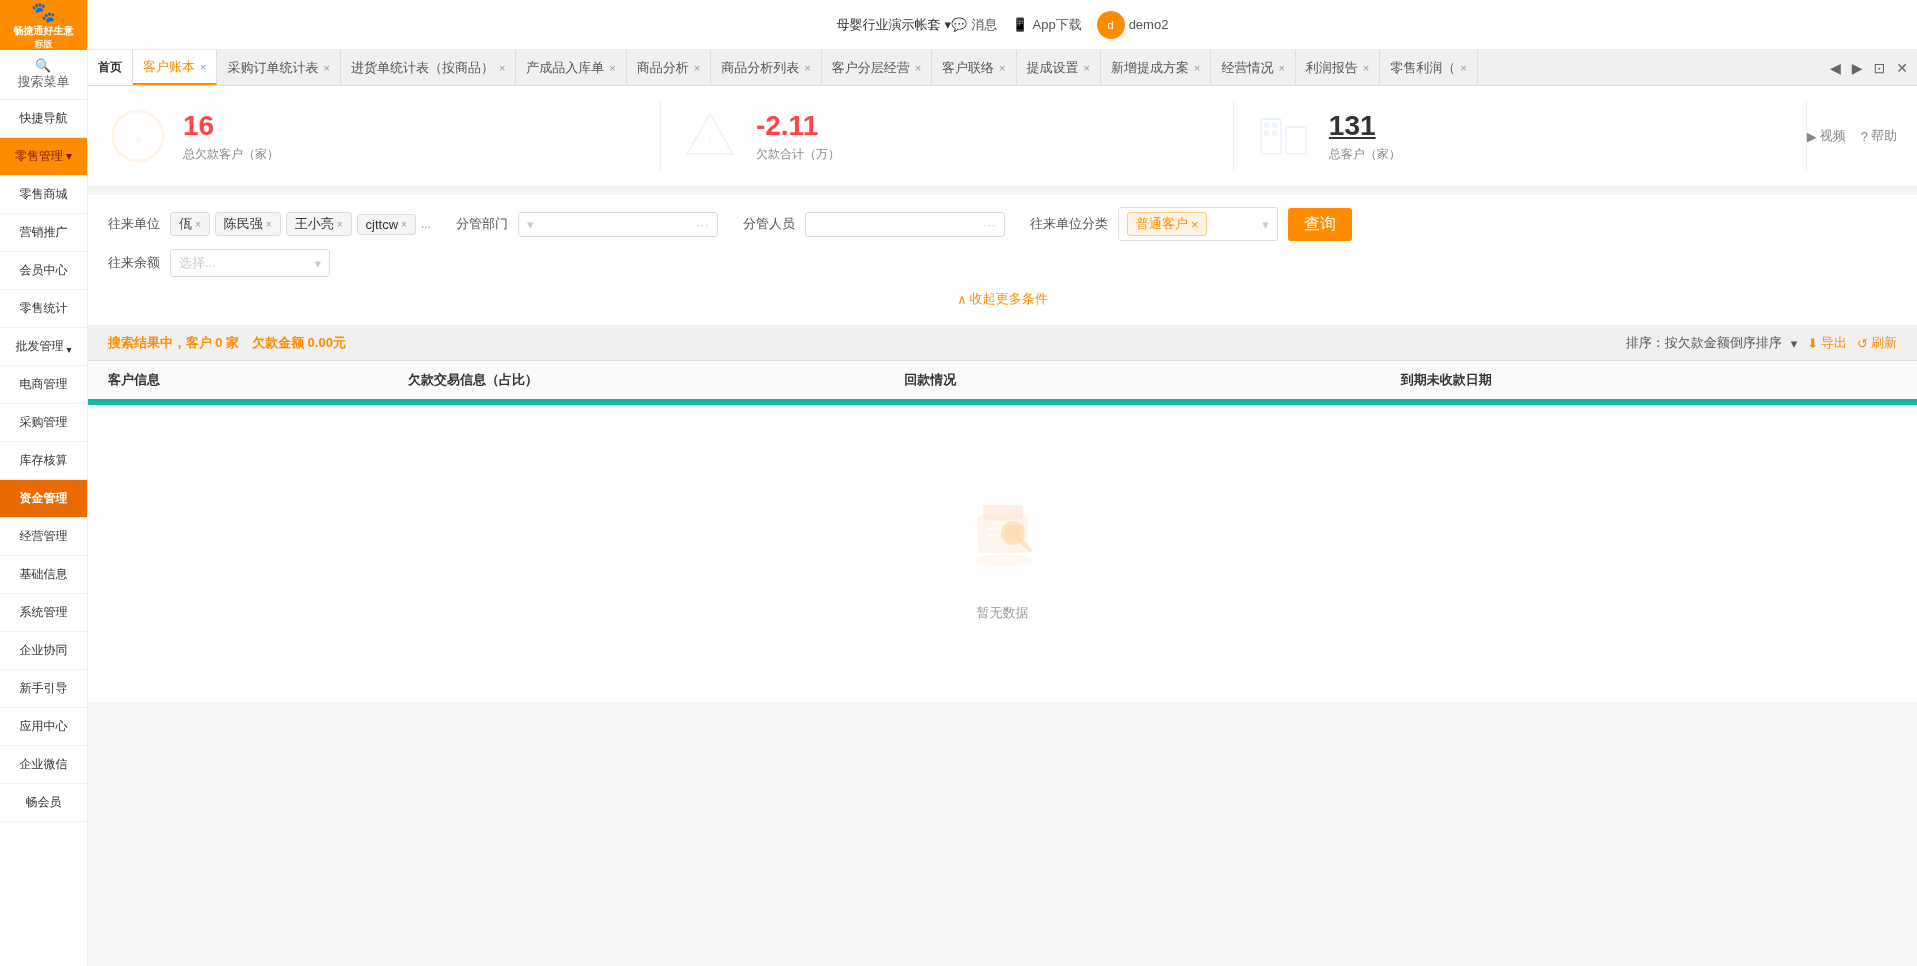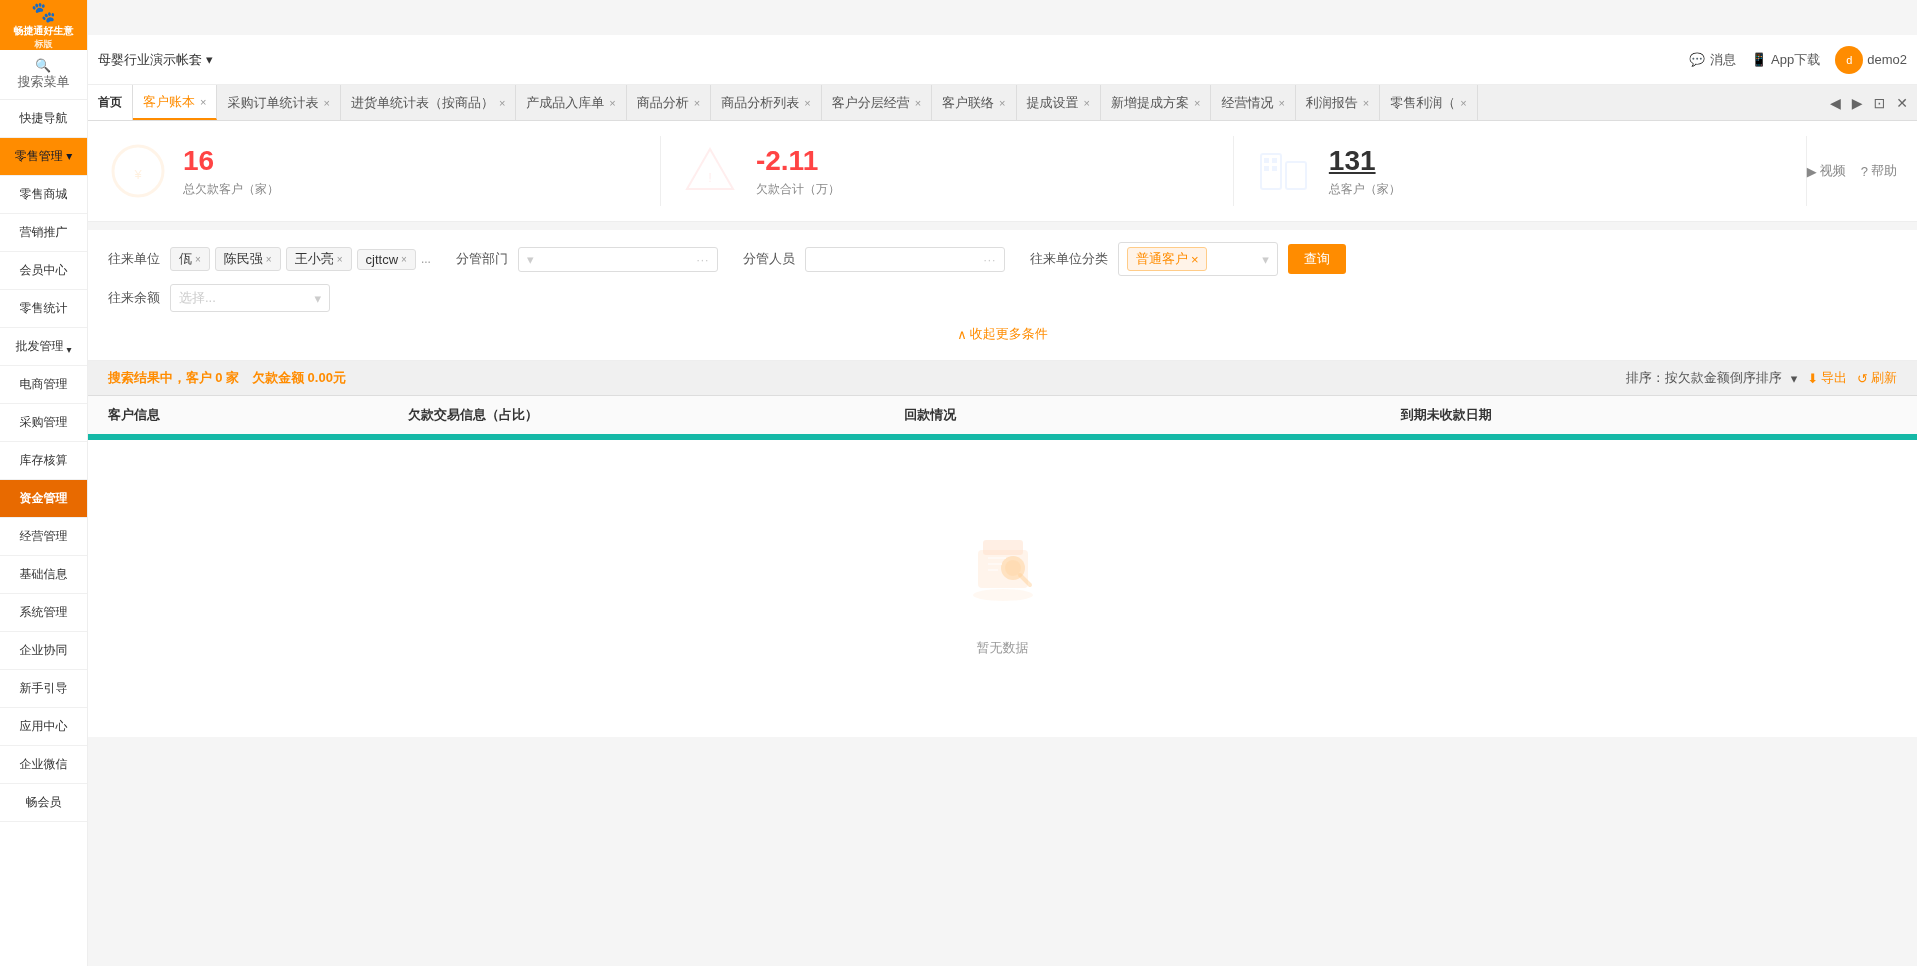--- a/index.html
+++ b/index.html
@@ -10,21 +10,21 @@
     .sidebar-logo { background: #ff8c00; height: 50px; display: flex; align-items: center; justify-content: center; color: #fff; font-size: 12px; font-weight: bold; flex-direction: column; }
     .sidebar-logo .logo-icon { font-size: 20px; }
     .sidebar-search { padding: 8px; text-align: center; font-size: 12px; color: #666; cursor: pointer; border-bottom: 1px solid #eee; }
     .sidebar-nav-item { padding: 10px 5px; text-align: center; font-size: 12px; color: #333; cursor: pointer; border-bottom: 1px solid #f0f0f0; }
     .sidebar-nav-item.active { background: #ff8c00; color: #fff; }
 
     
     .main { flex: 1; display: flex; flex-direction: column; overflow: hidden; }
 
     
-    .topbar { background: #fff; height: 50px; display: flex; align-items: center; padding: 17px 10px; border-bottom: 1px solid #eee; justify-content: space-between; flex-shrink: 0; margin-top: 35px; }
+    .topbar { background: #fff; height: 50px; display: flex; align-items: center; padding: 17px 10px; border-bottom: 1px solid #eee; justify-content: center; flex-shrink: 0; }
     .topbar-left { display: flex; align-items: center; gap: 8px; }
     .topbar-select { display: flex; align-items: center; gap: 4px; color: #333; font-size: 13px; cursor: pointer; }
     .topbar-right { display: flex; align-items: center; gap: 15px; color: #555; font-size: 13px; }
     .topbar-right-item { display: flex; align-items: center; gap: 4px; cursor: pointer; }
     .avatar { width: 28px; height: 28px; border-radius: 50%; background: #ff8c00; color: #fff; display: flex; align-items: center; justify-content: center; font-size: 11px; }
 
     
     .tabbar { background: #f0f0f0; display: flex; align-items: center; height: 36px; flex-shrink: 0; border-bottom: 1px solid #ddd; overflow: hidden; }
     .tab { display: flex; align-items: center; padding: 0 10px; height: 100%; font-size: 12px; cursor: pointer; white-space: nowrap; border-right: 1px solid #ddd; color: #555; background: #f0f0f0; }
     .tab.active { background: #fff; color: #ff8c00; border-bottom: 2px solid #ff8c00; }
@@ -57,21 +57,21 @@
     .filter-area { background: #fff; padding: 12px 20px; border-bottom: 1px solid #eee; margin-top: 8px; }
     .filter-row { display: flex; align-items: center; gap: 10px; margin-bottom: 8px; flex-wrap: wrap; }
     .filter-label { color: #555; font-size: 13px; white-space: nowrap; }
     .filter-tags { display: flex; align-items: center; gap: 5px; flex-wrap: wrap; }
     .filter-tag { background: #f5f5f5; border: 1px solid #ddd; padding: 2px 8px; border-radius: 3px; font-size: 12px; color: #333; display: flex; align-items: center; gap: 3px; cursor: pointer; }
     .filter-tag-close { color: #999; font-size: 10px; cursor: pointer; }
     .filter-more { color: #999; font-size: 12px; cursor: pointer; }
     .filter-select { border: 1px solid #ddd; padding: 4px 8px; border-radius: 3px; font-size: 12px; color: #555; min-width: 120px; display: flex; align-items: center; justify-content: space-between; cursor: pointer; background: #fff; }
     .filter-select-wide { min-width: 200px; }
     .filter-select-input { border: 1px solid #ddd; padding: 4px 8px; border-radius: 3px; font-size: 12px; color: #555; min-width: 150px; cursor: pointer; background: #fff; display: flex; align-items: center; justify-content: space-between; }
-    .query-btn { background: #ff8c00; color: #fff; border: none; padding: 6px 16px; border-radius: 3px; font-size: 13px; cursor: pointer; }
+    .query-btn { background: #ff8c00; color: #fff; border: none; padding: 6px 16px; border-radius: 3px; font-size: 16px; cursor: pointer; }
     .collapse-btn { color: #ff8c00; font-size: 12px; cursor: pointer; display: flex; align-items: center; gap: 3px; margin: 0 auto; }
     .collapse-row { display: flex; justify-content: center; padding: 5px 0; }
 
     
     .result-bar { background: #f0f0f0; padding: 8px 20px; display: flex; align-items: center; justify-content: space-between; border-bottom: 1px solid #ddd; }
     .result-info { font-size: 12px; color: #555; }
     .result-info span { color: #ff8c00; font-weight: bold; }
     .result-actions { display: flex; align-items: center; gap: 10px; font-size: 12px; color: #555; }
     .result-actions .sort-select { display: flex; align-items: center; gap: 9px; cursor: pointer; }
     .result-actions .action-btn { color: #ff8c00; cursor: pointer; display: flex; align-items: center; gap: 3px; }
@@ -94,21 +94,21 @@
   <div class="sidebar-logo">
     <span class="logo-icon">🐾</span>
     <span style="font-size:10px">畅捷通好生意</span>
     <span style="font-size:9px; opacity:0.8">标版</span>
   </div>
   <div class="sidebar-search">
     <div>🔍</div>
     <div>搜索菜单</div>
   </div>
   <div class="sidebar-nav-item">快捷导航</div>
-  <div class="sidebar-nav-item active" style="background:#ff8c00; color:#0f172a;">零售管理 ▾</div>
+  <div class="sidebar-nav-item active" style="background:#ff8c00; color:#7f1d1d;font-family:Liberation Serif, serif;">零售管理 ▾</div>
   <div class="sidebar-nav-item">零售商城</div>
   <div class="sidebar-nav-item">营销推广</div>
   <div class="sidebar-nav-item">会员中心</div>
   <div class="sidebar-nav-item">零售统计</div>
   <div class="sidebar-nav-item" style="display:flex;align-items:flex-end;justify-content:center;gap:3px;">批发管理 <span style="font-size:10px">▾</span></div>
   <div class="sidebar-nav-item">电商管理</div>
   <div class="sidebar-nav-item">采购管理</div>
   <div class="sidebar-nav-item">库存核算</div>
   <div class="sidebar-nav-item" style="background:#e86a00; color:#fff; font-weight:bold;">资金管理</div>
   <div class="sidebar-nav-item">经营管理</div>

